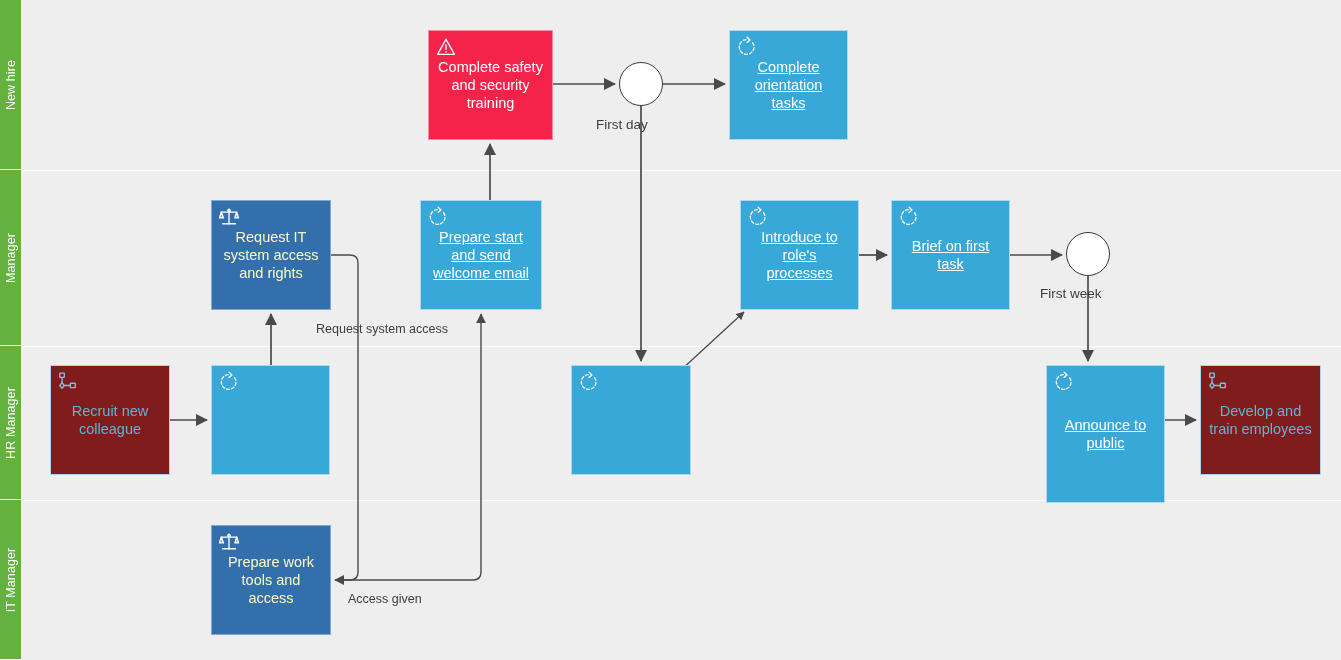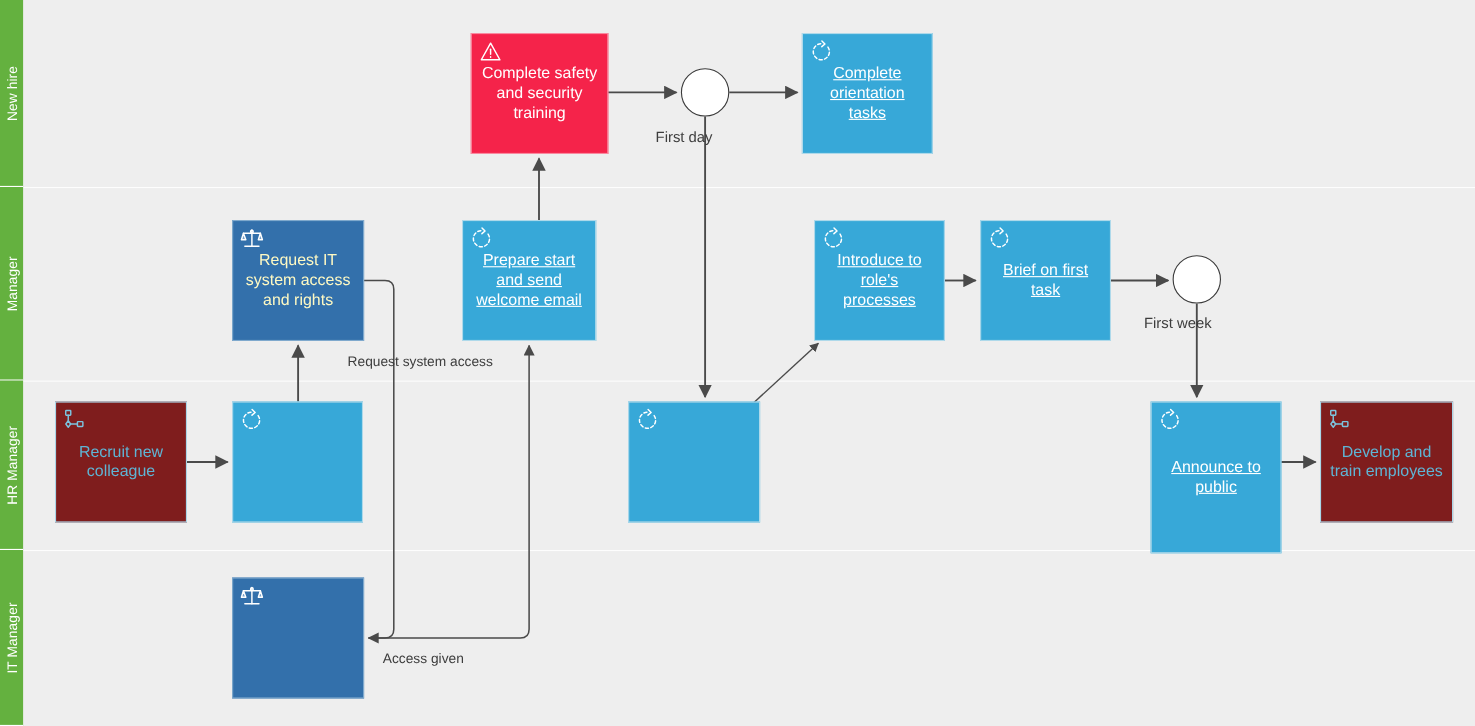--- a/index.html
+++ b/index.html
@@ -299,20 +299,21 @@
       </div>
       <div class="node dark" style="left: 211px; top: 525px; width: 120px; height: 110px;">
         <svg viewBox="0 0 24 24" class="task-icon" fill="none" stroke="#ffffff" stroke-width="1.45" stroke-linecap="round" stroke-linejoin="round">
           <path d="M 12 3.4 L 12 19.4"></path>
           <path d="M 5.0 19.4 L 19.0 19.4"></path>
           <path d="M 3.6 6.6 L 20.4 6.6"></path>
           <path d="M 3.6 6.6 L 1.6 13.0 L 6.0 13.0 Z" fill="#ffffff" fill-opacity="0.35"></path>
           <path d="M 20.4 6.6 L 18.4 13.0 L 22.4 13.0 Z" fill="#ffffff" fill-opacity="0.35"></path>
           <circle cx="12" cy="5.0" r="1.3"></circle>
         </svg>
+        <span class="node-label">Prepare work tools and access</span>
       </div>
       <div class="event" style="left: 619px; top: 62px; width: 44px; height: 44px;"></div>
       <div class="event-label" style="left: 596px; top: 117px;">First day</div>
       <div class="event" style="left: 1066px; top: 232px; width: 44px; height: 44px;"></div>
       <div class="event-label" style="left: 1040px; top: 286px;">First week</div>
       <div class="flow-label" style="left: 316px; top: 322px;">Request system access</div>
       <div class="flow-label" style="left: 348px; top: 592px;">Access given</div>
     </div>
 
 </div>

